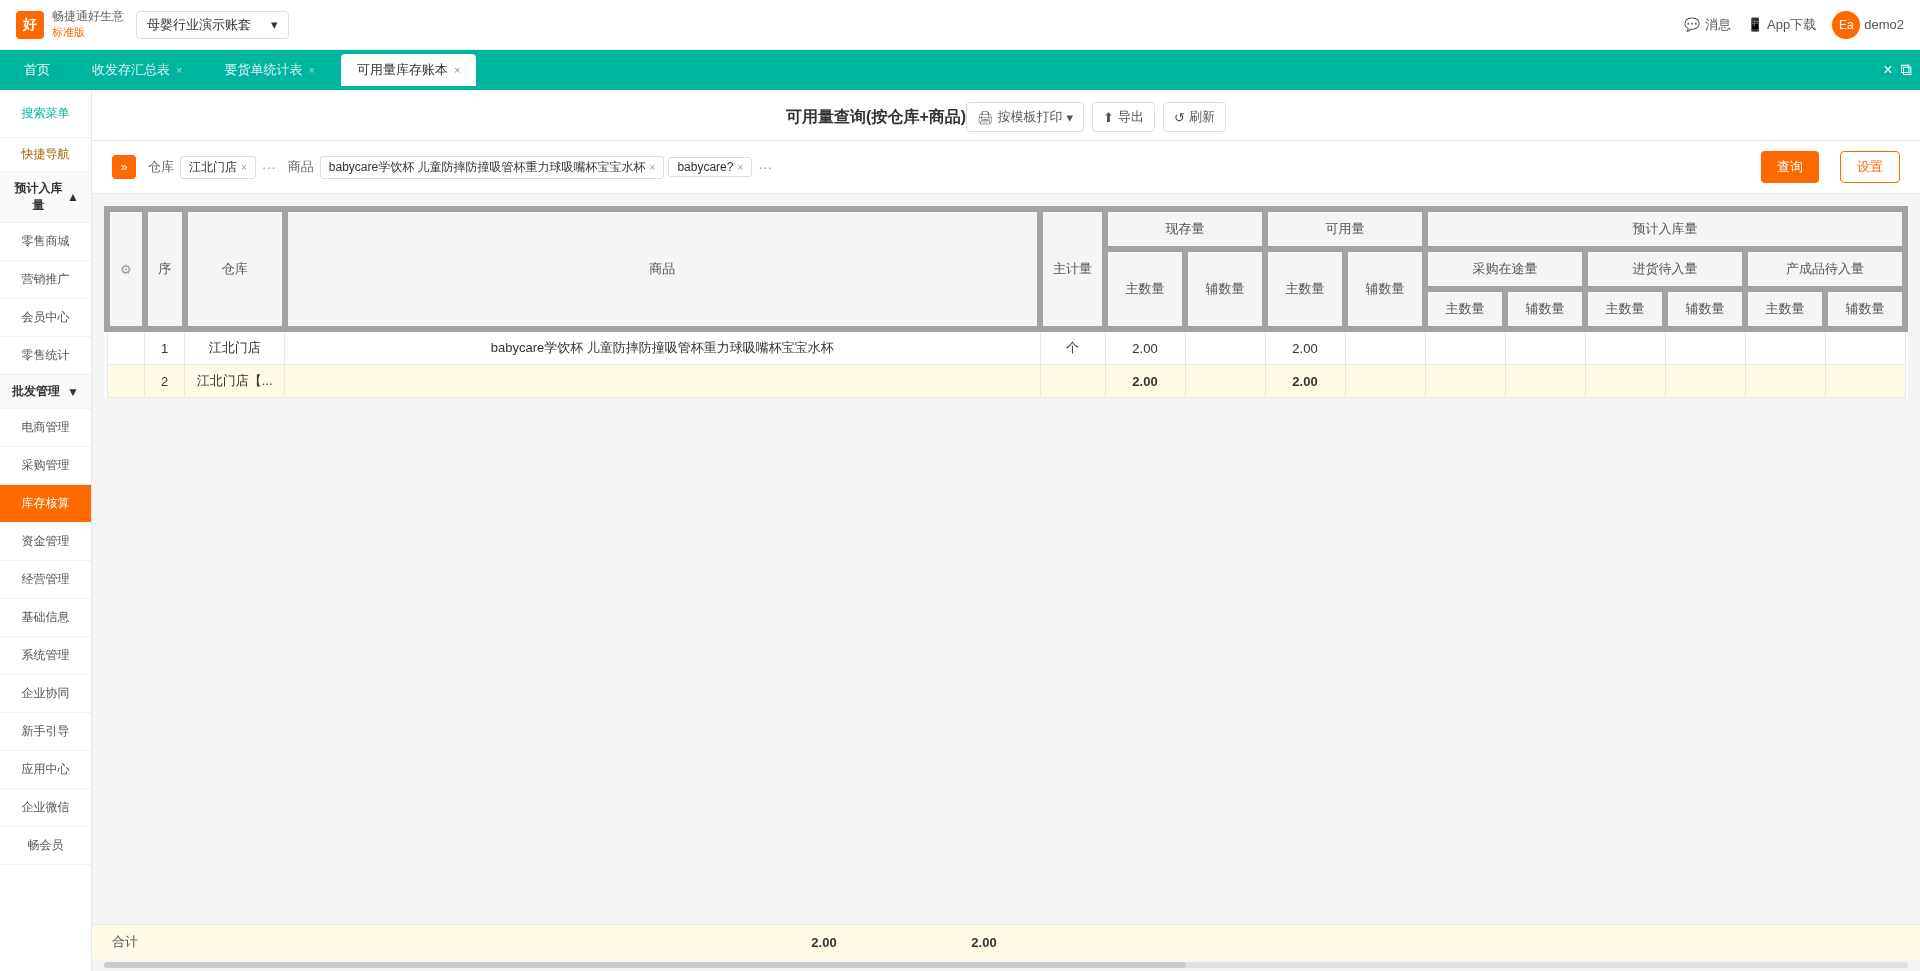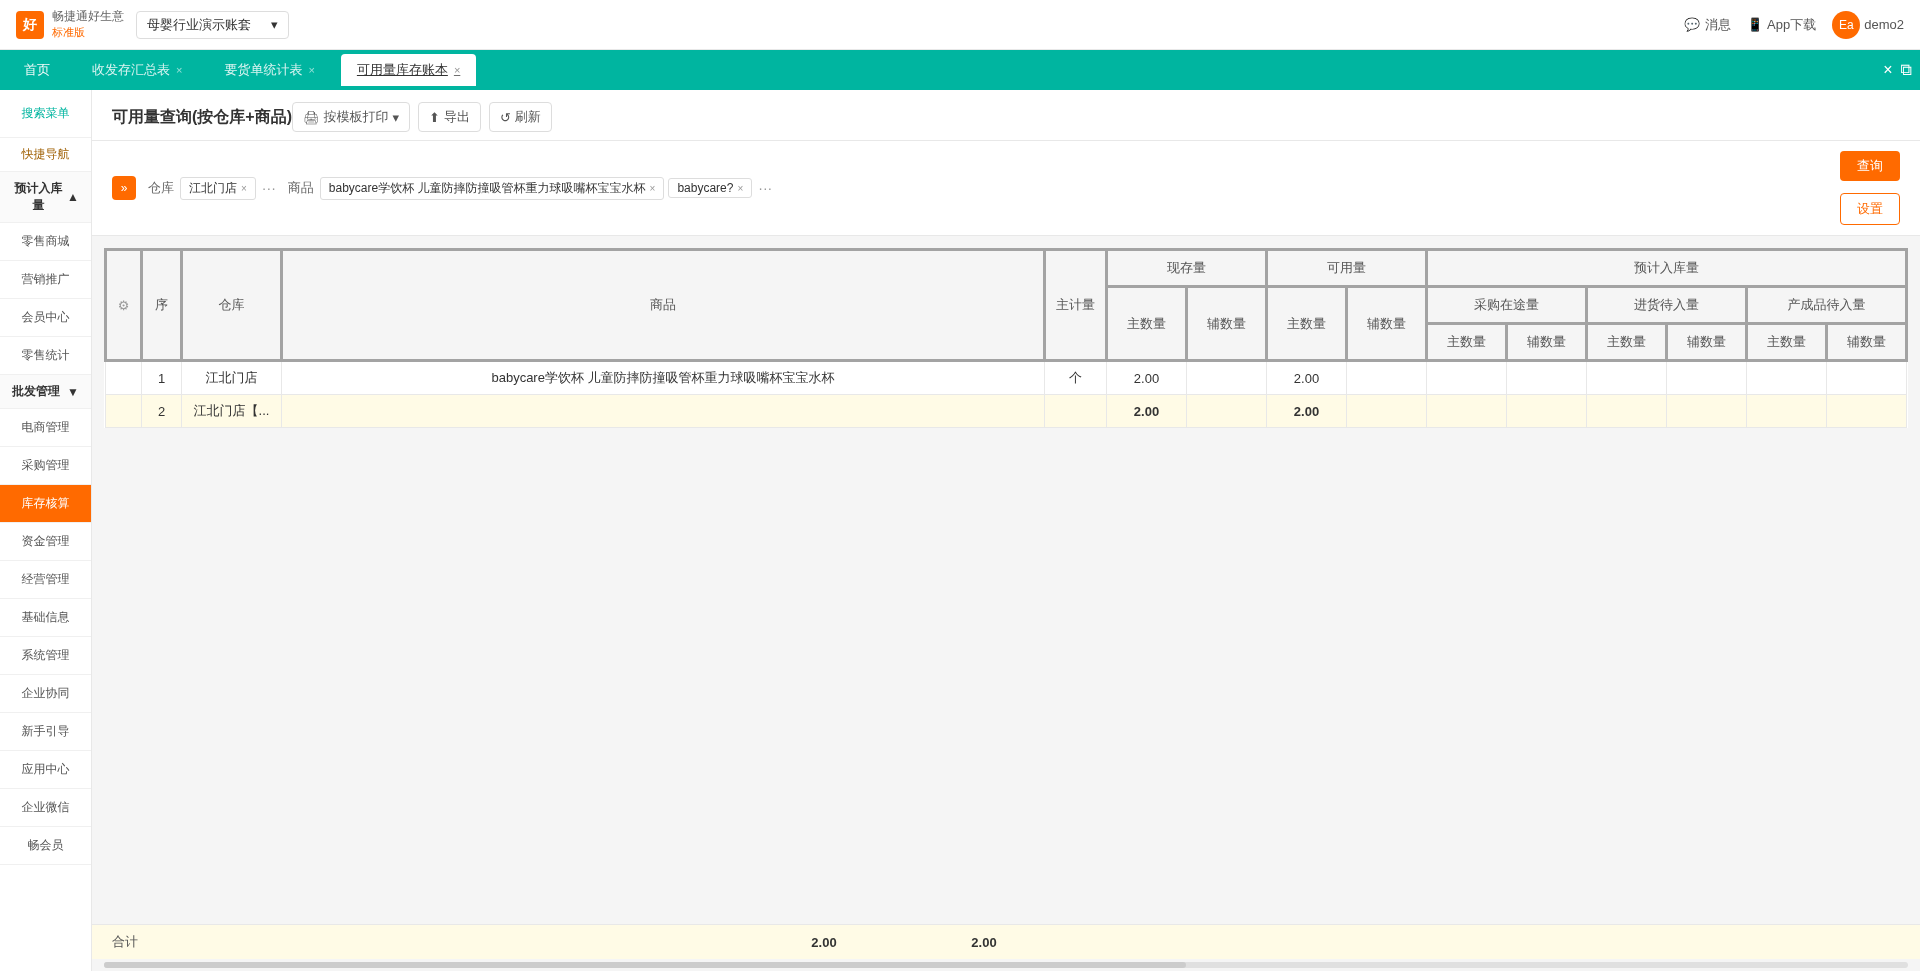--- a/index.html
+++ b/index.html
@@ -41,21 +41,21 @@
       padding: 0 16px;
       display: flex;
       align-items: center;
       gap: 6px;
       border-radius: 4px 4px 0 0;
       cursor: pointer;
       font-size: 13px;
       color: rgba(255,255,255,0.85);
       white-space: nowrap;
     }
-    .nav-tab.active { background: #fff; color: #333; border-radius: 4px 4px 0 0; text-decoration: underline; }
+    .nav-tab.active { background: #fff; color: #333; border-radius: 4px 4px 0 0; }
     .nav-tab .close-icon { font-size: 11px; color: inherit; opacity: 0.7; }
     .nav-tab.active .close-icon { color: #666; }
     .nav-tab-home { color: rgba(255,255,255,0.95); font-size: 13px; }
     .nav-right-icons { margin-left: auto; display: flex; gap: 8px; color: white; font-size: 16px; cursor: pointer; }
 
     
     .main-layout {
       display: flex;
       flex: 1;
       overflow: hidden;
@@ -104,21 +104,21 @@
       overflow: hidden;
       background: #f5f5f5;
     }
 
     
     .page-header {
       background: #fff;
       padding: 12px 20px 8px;
       display: flex;
       align-items: center;
-      justify-content: flex-start;
+      justify-content: center;
       border-bottom: 1px solid #e8e8e8;
       flex-shrink: 0;
     }
     .page-title { font-size: 16px; font-weight: bold; color: #333; }
     .page-actions { display: flex; align-items: center; gap: 8px; }
     .btn-template { display: flex; align-items: center; gap: 4px; font-size: 13px; color: #555; cursor: pointer; border: 1px solid #ddd; border-radius: 4px; padding: 5px 10px; background: #fff; }
     .btn-export { display: flex; align-items: center; gap: 4px; font-size: 13px; color: #555; cursor: pointer; border: 1px solid #ddd; border-radius: 4px; padding: 5px 10px; background: #fff; }
     .btn-refresh { display: flex; align-items: center; gap: 4px; font-size: 13px; color: #555; cursor: pointer; border: 1px solid #ddd; border-radius: 4px; padding: 5px 10px; background: #fff; }
 
     
@@ -148,39 +148,39 @@
       display: flex; align-items: center; gap: 4px;
       background: #fff;
       border: 1px solid #ddd;
       border-radius: 3px;
       padding: 2px 8px;
       font-size: 12px;
       color: #333;
     }
     .filter-tag .tag-close { color: #999; cursor: pointer; font-size: 10px; }
     .filter-more { color: #999; font-size: 14px; cursor: pointer; }
-    .filter-right { margin-left: auto; display: flex; gap: 12px; flex-direction: column; }
+    .filter-right { margin-left: auto; display: flex; gap: 21px; }
     .btn-query { background: #ff6a00; color: white; border: none; border-radius: 4px; padding: 6px 16px; font-size: 13px; cursor: pointer; }
     .btn-setting { background: #fff; color: #ff6a00; border: 1px solid #ff6a00; border-radius: 4px; padding: 6px 16px; font-size: 13px; cursor: pointer; }
 
     
     .table-container {
       flex: 1;
       overflow: auto;
       padding: 12px 12px 0;
     }
     .data-table {
       width: 100%;
       border-collapse: collapse;
       background: #fff;
       font-size: 13px;
     }
     .data-table th {
       background: #f5f5f5;
-      border: 3px solid #a3a3a3;
+      border: 6px solid #a3a3a3;
       padding: 8px 10px;
       text-align: center;
       font-weight: normal;
       color: #555;
       white-space: nowrap;
     }
     .data-table td {
       border: 1px solid #e8e8e8;
       padding: 7px 10px;
       color: #333;

